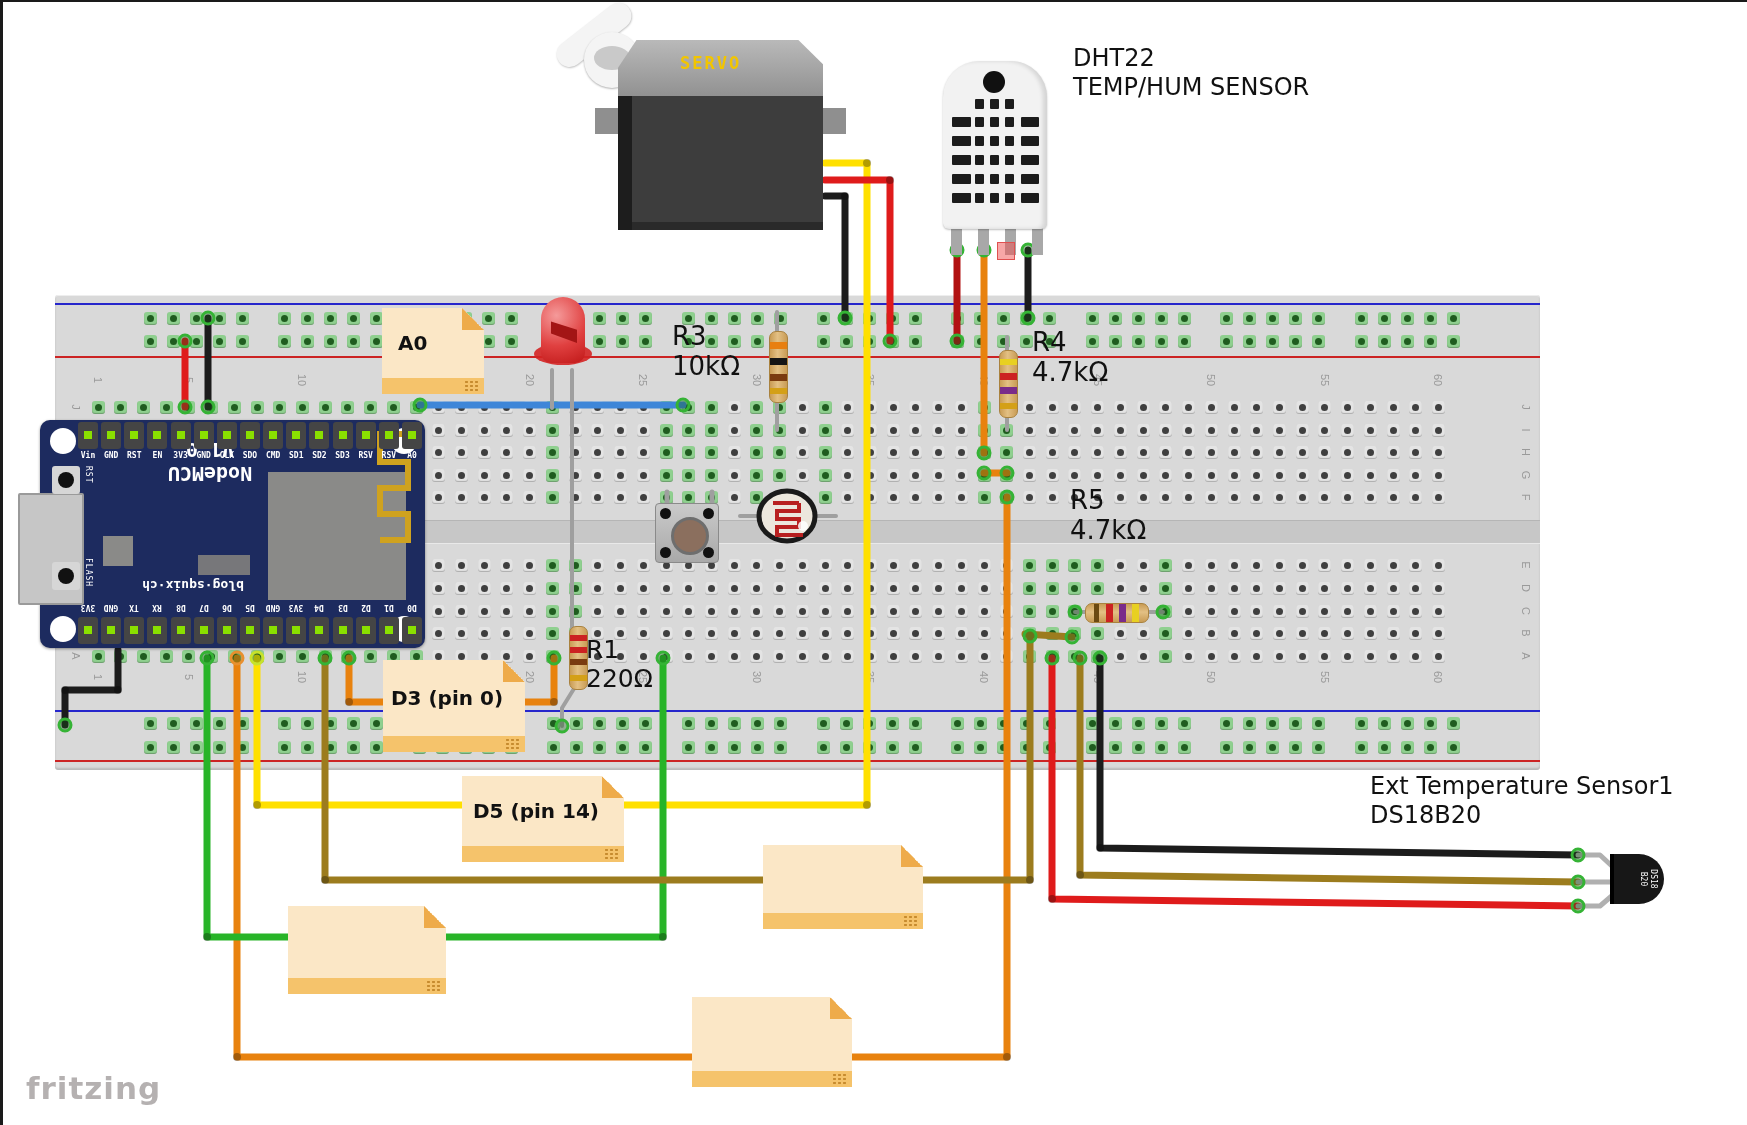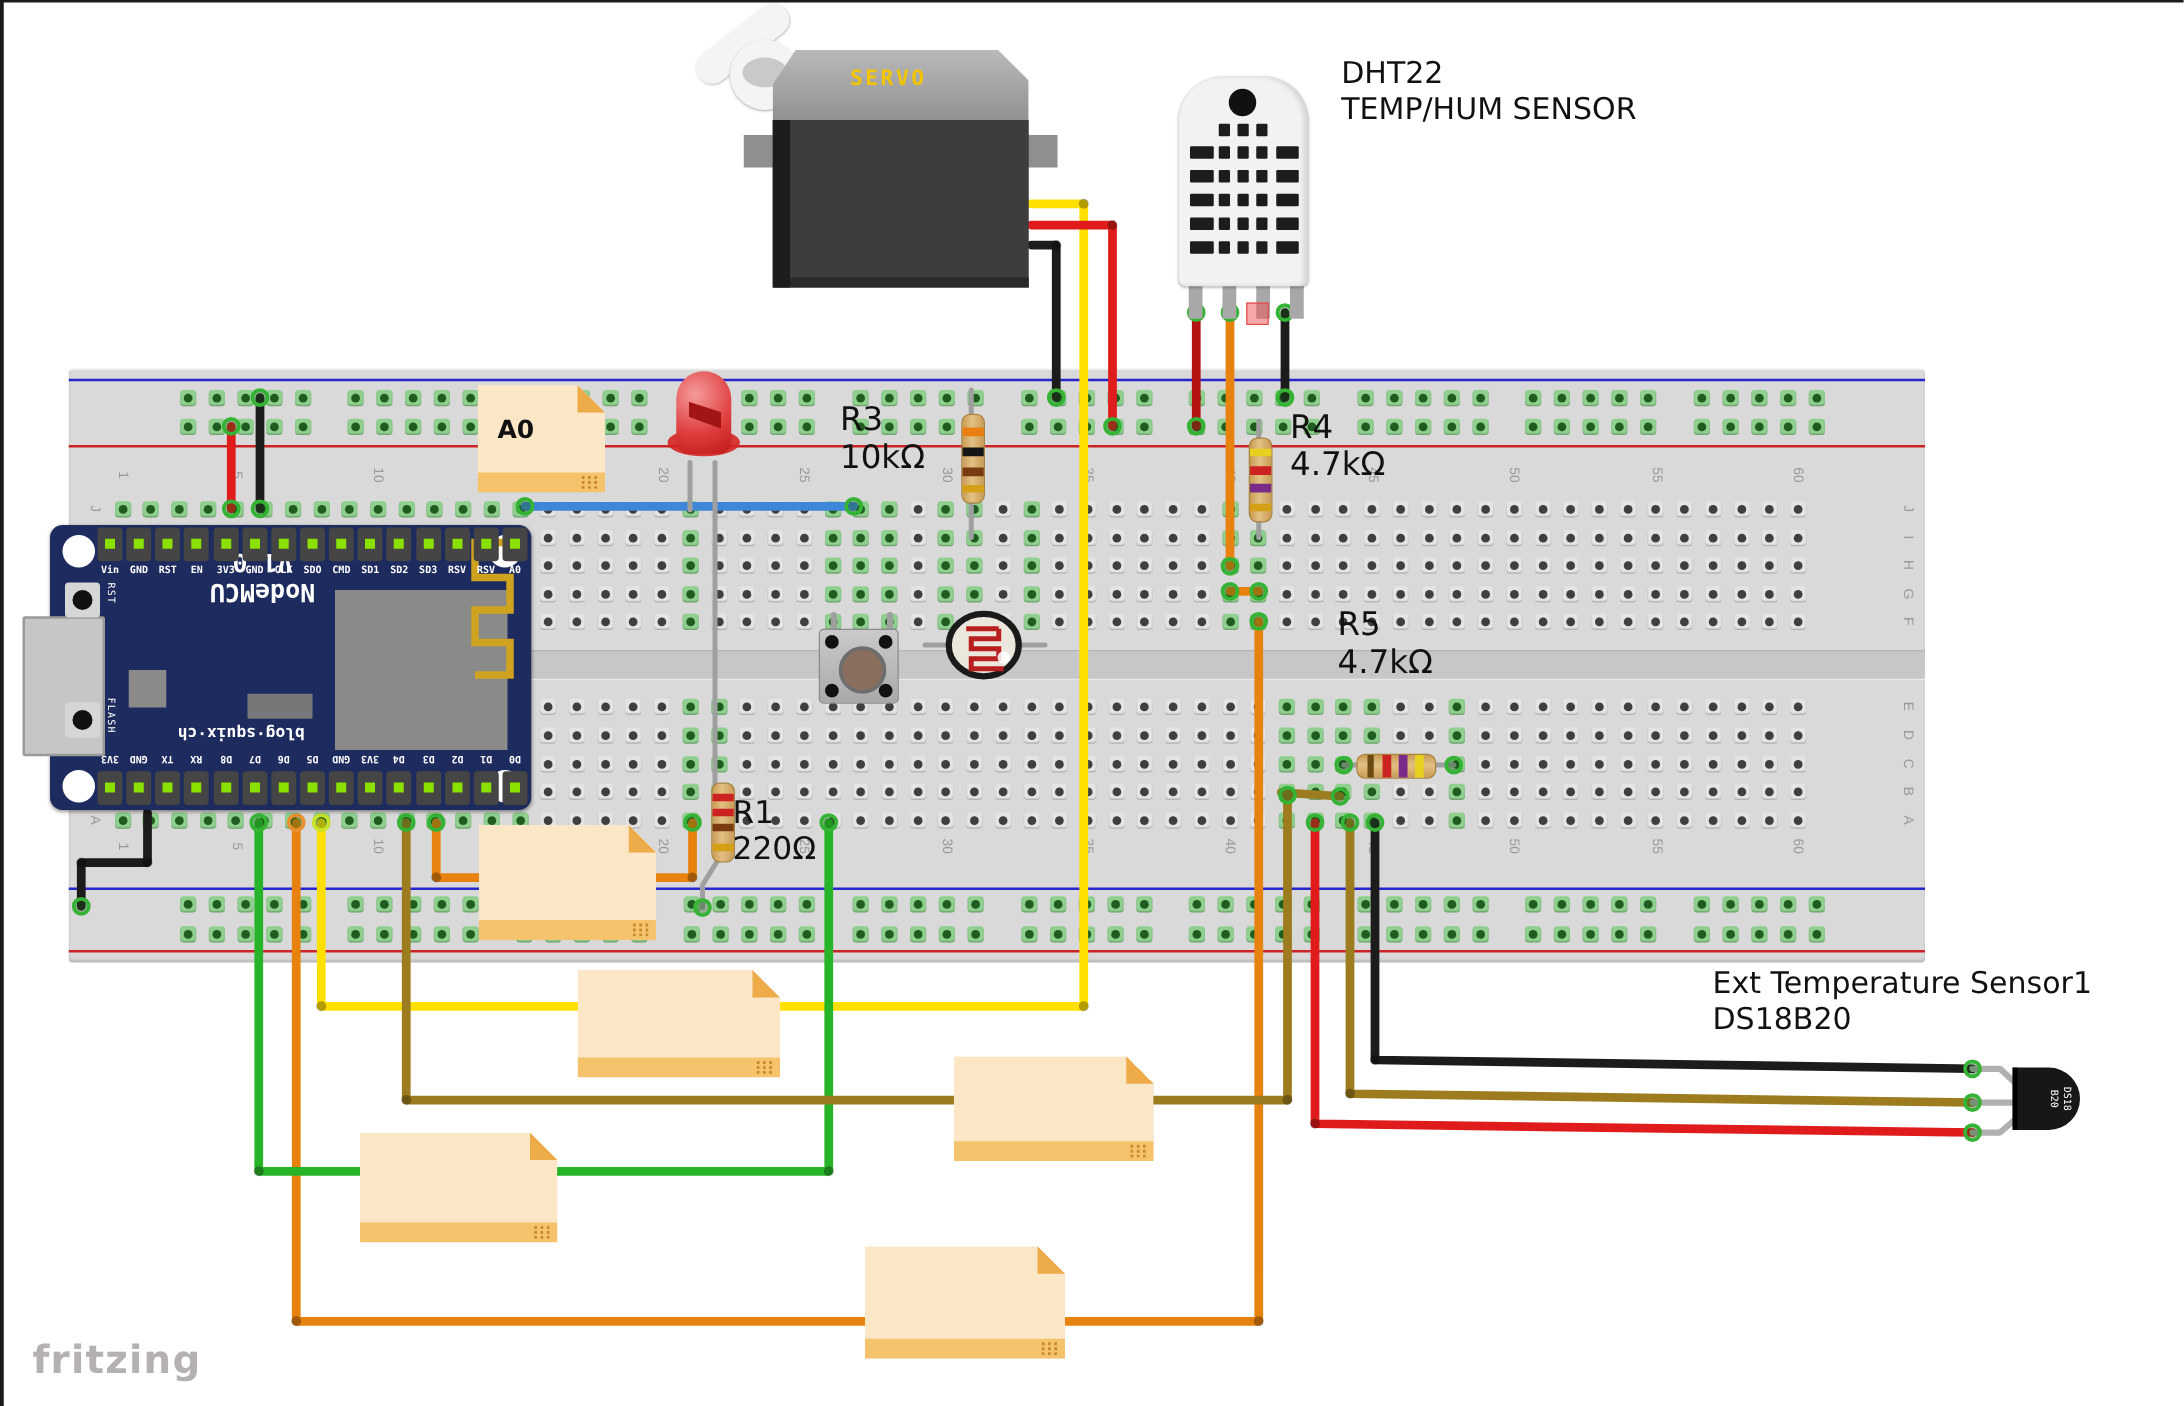--- a/index.html
+++ b/index.html
@@ -1283,25 +1283,27 @@
 </div>
 
 <div class="note" style="left:382px;top:308px;width:102px;height:86px">
   <div class="fold"></div>
   <div class="ntext" style="justify-content:flex-start;padding-left:16px">A0</div>
   <div class="strip"></div>
   <div class="grip"></div>
 </div>
 <div class="note" style="left:383px;top:660px;width:142px;height:92px">
   <div class="fold"></div>
+  <div class="ntext">D3 (pin 0)</div>
   <div class="strip"></div>
   <div class="grip"></div>
 </div>
 <div class="note" style="left:462px;top:776px;width:162px;height:86px">
   <div class="fold"></div>
+  <div class="ntext">D5 (pin 14)</div>
   <div class="strip"></div>
   <div class="grip"></div>
 </div>
 <div class="note" style="left:763px;top:845px;width:160px;height:84px">
   <div class="fold"></div>
   <div class="strip"></div>
   <div class="grip"></div>
 </div>
 <div class="note" style="left:288px;top:906px;width:158px;height:88px">
   <div class="fold"></div>

